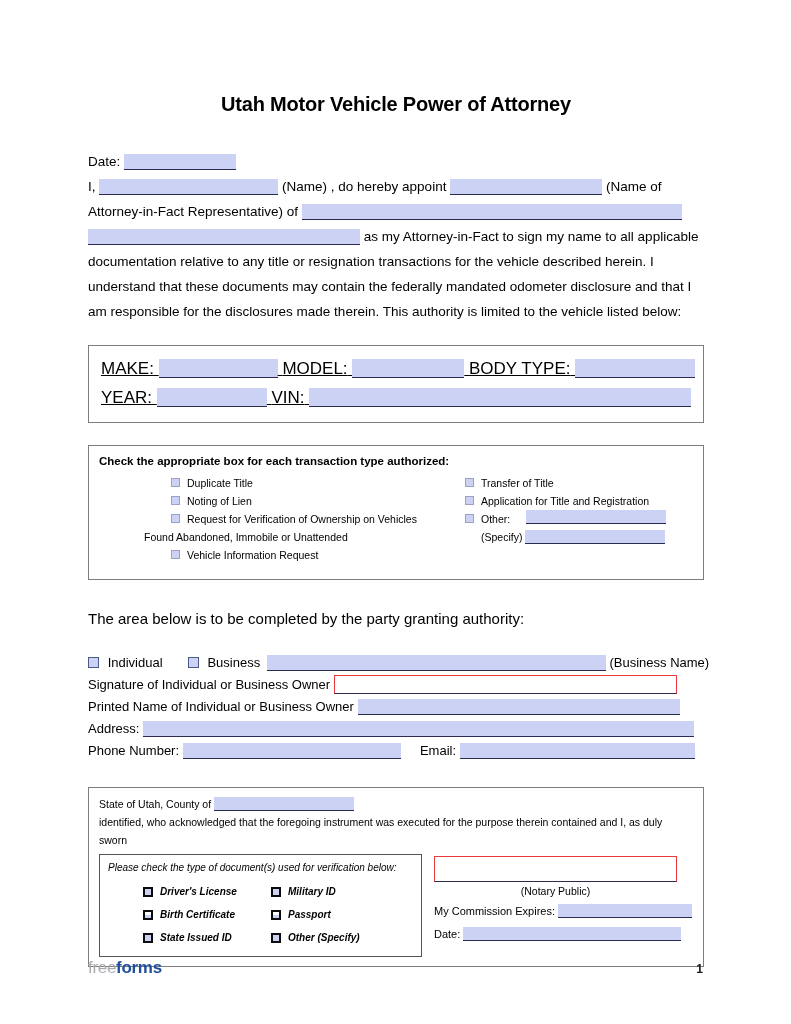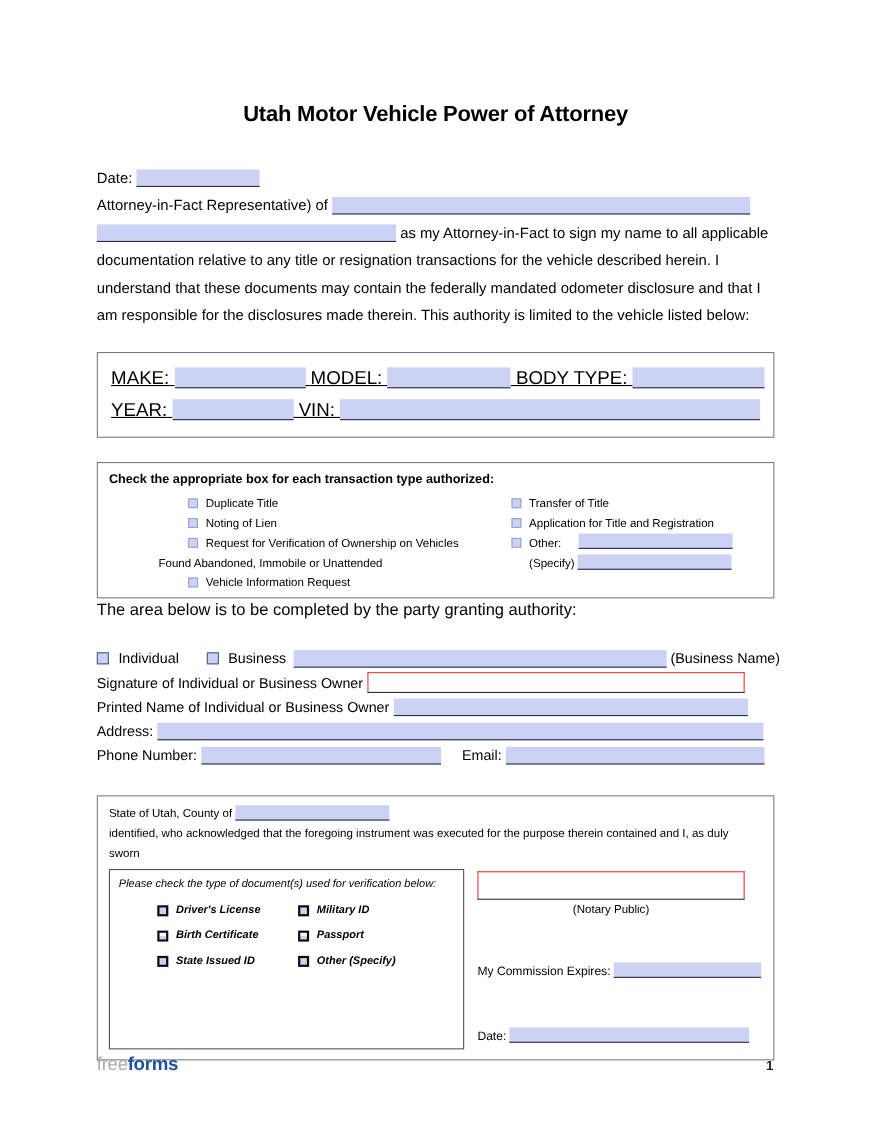--- a/index.html
+++ b/index.html
@@ -71,21 +71,21 @@
     line-height: 29px;
     white-space: nowrap;
   }
   .vehicle-row .fill {
     height: 18px;
     vertical-align: -4px;
   }
 
   .trans-box {
     margin-top: 22px;
-    padding: 7px 10px 4px 10px;
+    padding: 7px 10px 15px 10px;
   }
   .trans-title {
     font-size: 11.5px;
     font-weight: bold;
     line-height: 17px;
   }
   .trans-cols {
     display: flex;
     margin-top: 4px;
   }
@@ -120,20 +120,21 @@
   .specify-line {
     font-size: 10.5px;
     line-height: 18px;
     height: 18px;
     padding-left: 30px;
     white-space: nowrap;
   }
 
   
   .party-head {
+    margin-top: 28px;
     font-size: 15px;
     line-height: 22px;
   }
   .party-rows {
     margin-top: 22px;
     font-size: 13px;
     line-height: 22px;
   }
   .party-row { white-space: nowrap; height: 22px; }
   .cb-dark {
@@ -237,21 +238,20 @@
     text-align: center;
     font-size: 10.5px;
     line-height: 18px;
     margin-right: 16px;
   }
   .notary-field-row {
     font-size: 11px;
     line-height: 23px;
     white-space: nowrap;
     height: 23px;
-    margin-top: 36px;
   }
 
   
   .footer {
     position: absolute;
     left: 88px;
     right: 88px;
     top: 958px;
     display: flex;
     align-items: baseline;
@@ -279,20 +279,27 @@
 
     <div class="doc-title">Utah Motor Vehicle Power of Attorney</div>
 
     <div class="intro">
 
       <div class="row">
         <span>Date:</span>
         <span class="fill" style="width:112px"></span>
       </div>
 
+      <div class="row">
+        <span>I,</span>
+        <span class="fill" style="width:179px"></span>
+        <span>(Name) , do hereby appoint</span>
+        <span class="fill" style="width:152px"></span>
+        <span>(Name of</span>
+      </div>
 
       <div class="row">
         <span>Attorney-in-Fact Representative) of</span>
         <span class="fill" style="width:380px"></span>
       </div>
 
       <div class="wrap">
         <span class="fill" style="width:272px"></span>
         <span>as my Attorney-in-Fact to sign my name to all applicable documentation relative to any title or resignation transactions for the vehicle described herein. I understand that these documents may contain the federally mandated odometer disclosure and that I am responsible for the disclosures made therein. This authority is limited to the vehicle listed below:</span>
       </div>

